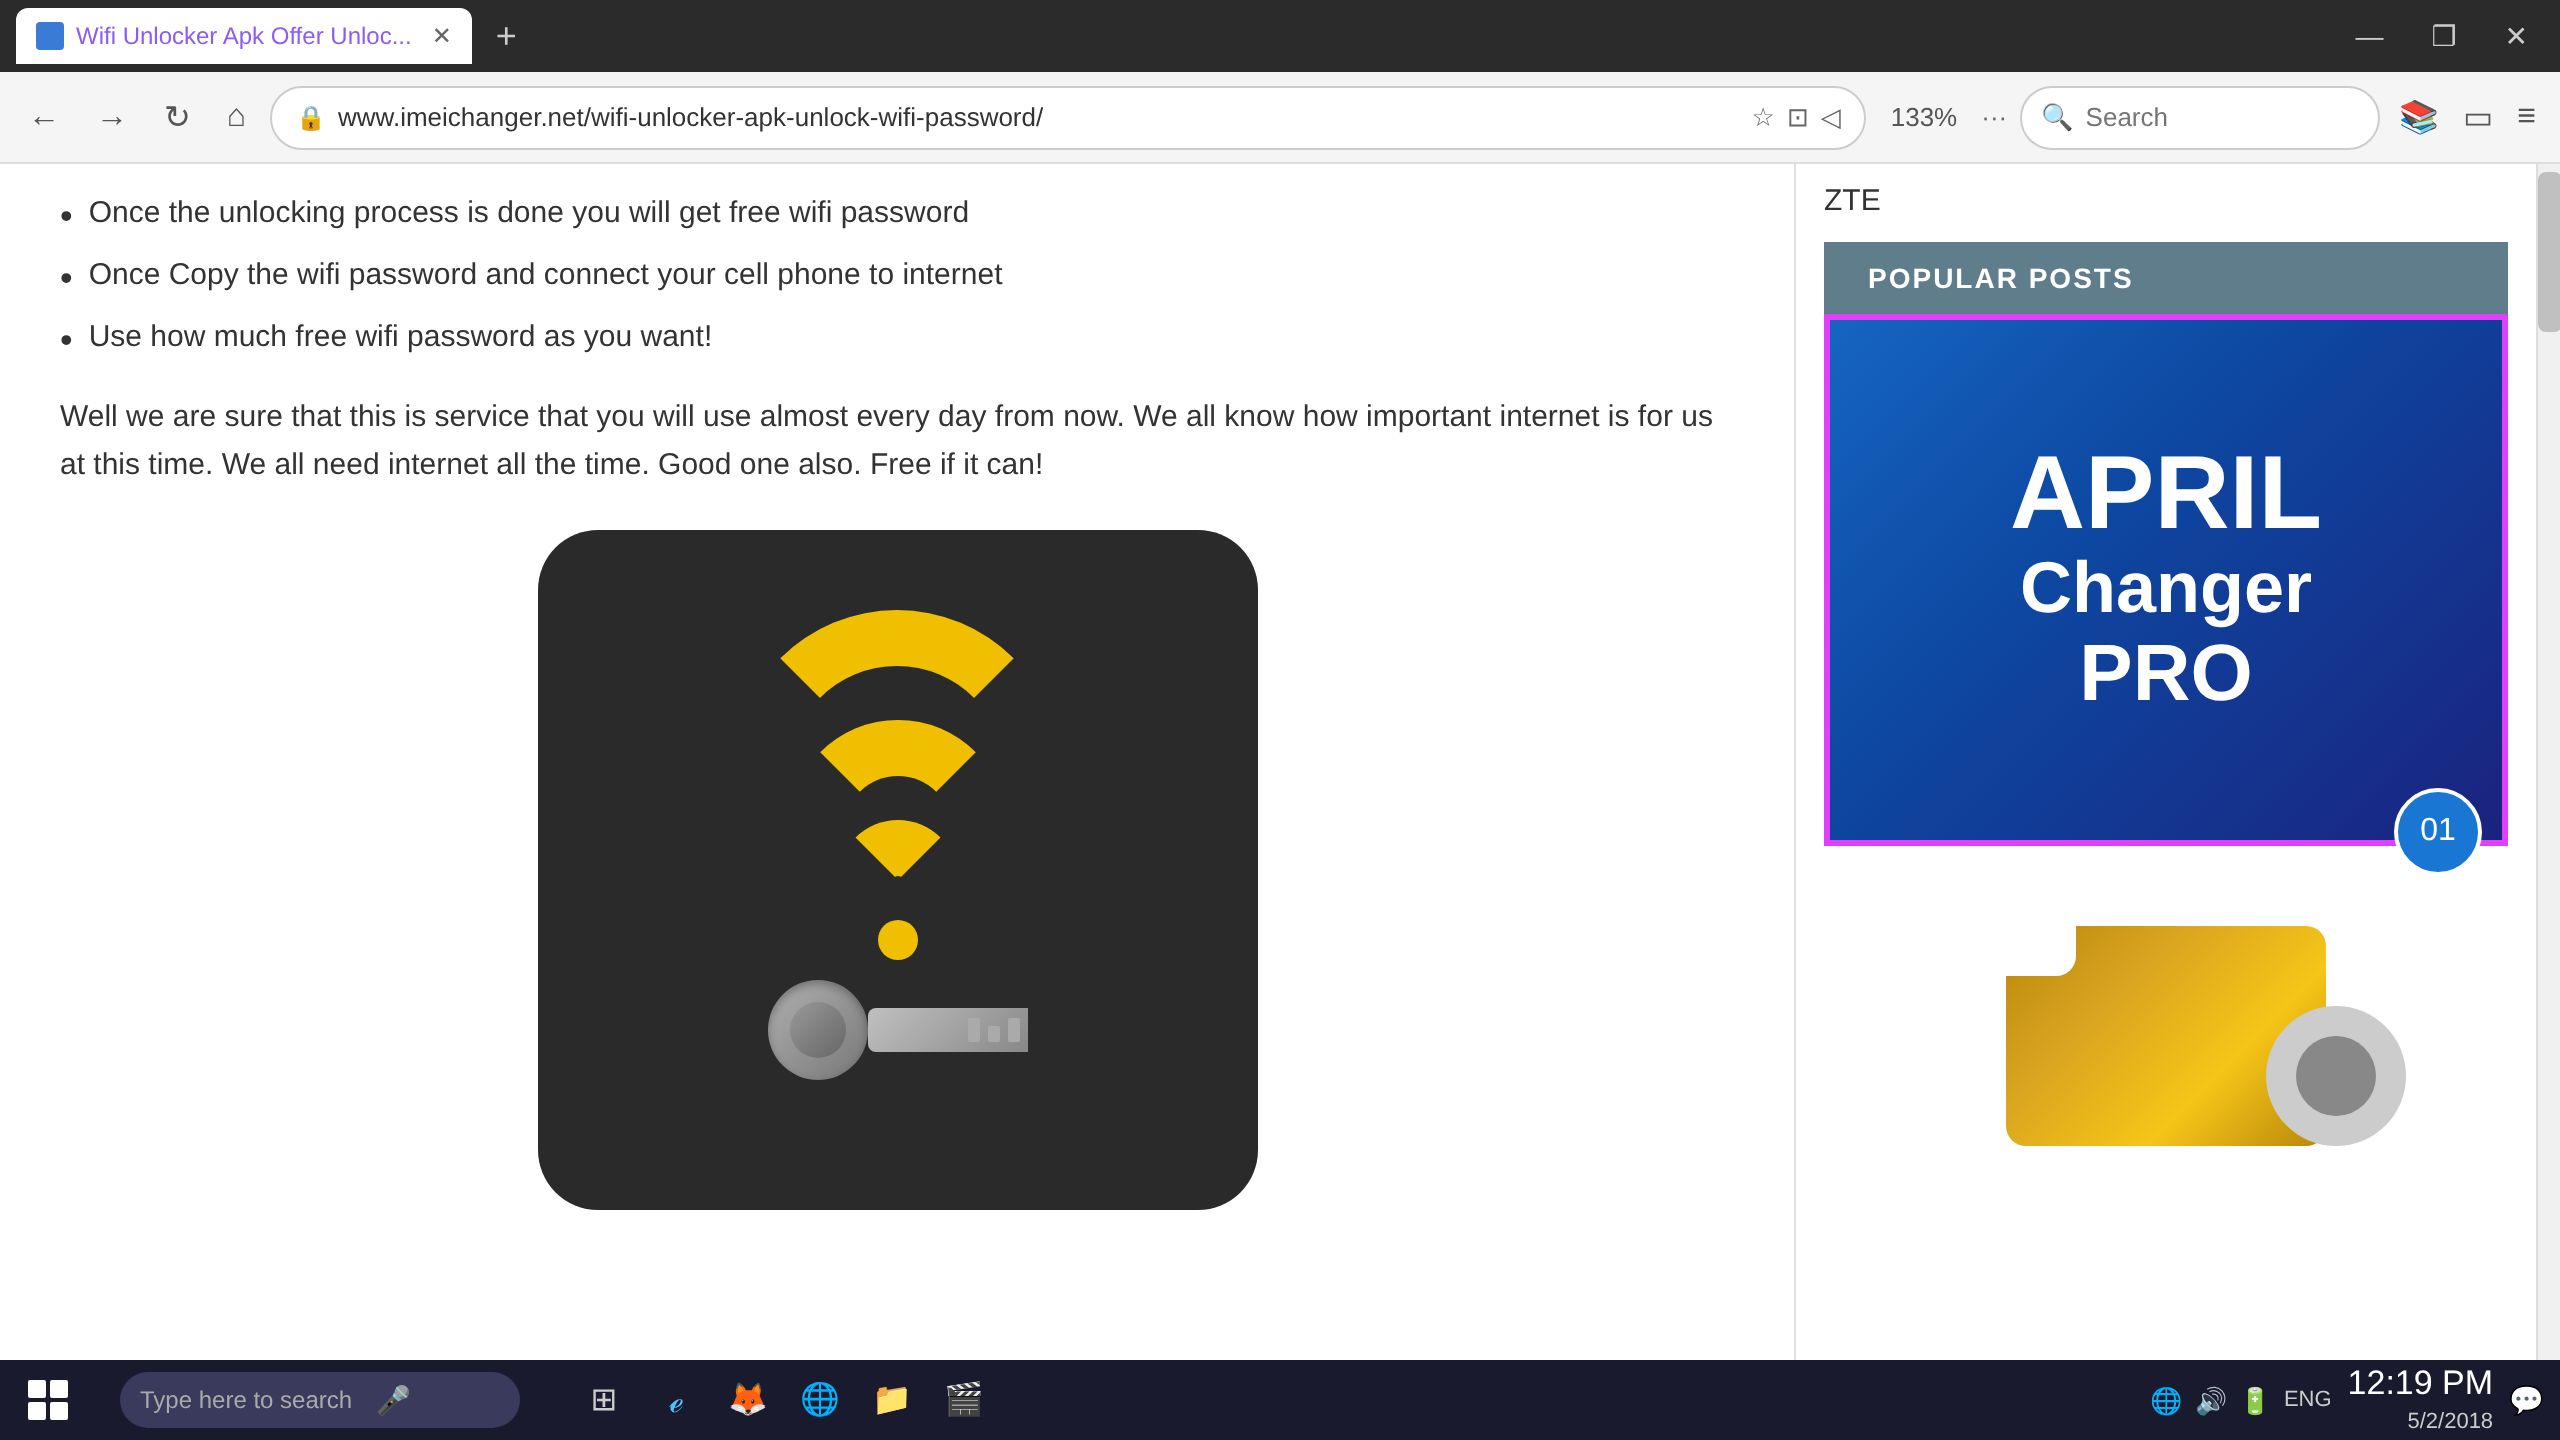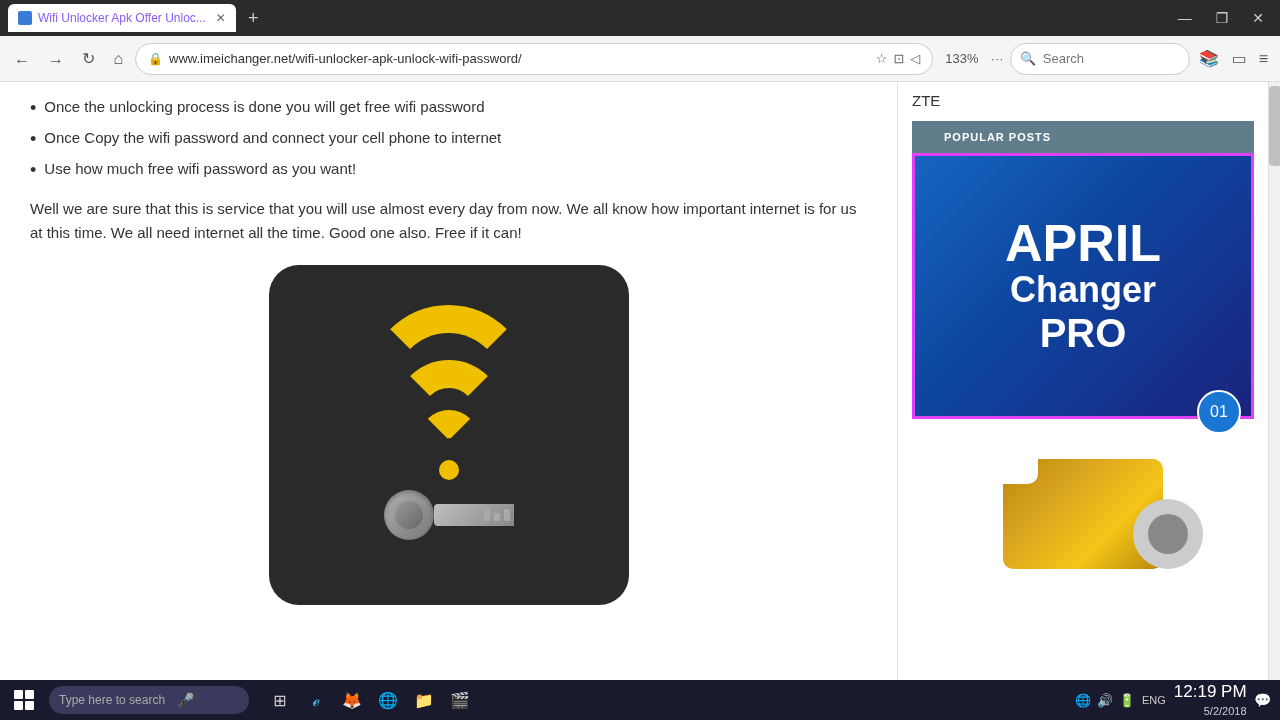--- a/index.html
+++ b/index.html
@@ -253,24 +253,24 @@
       overflow-y: hidden;
     }
     .sidebar-zte {
       font-size: 15px;
       color: #333;
       margin-bottom: 12px;
     }
     .popular-posts-header {
       background: #607d8b;
       color: #fff;
-      font-size: 11px;
+      font-size: 14px;
       font-weight: bold;
       letter-spacing: 1px;
-      padding: 10px 32px;
+      padding: 10px 22px;
       margin-bottom: 0;
     }
     .imei-card {
       position: relative;
       border: 3px solid #e040fb;
       cursor: pointer;
     }
     .imei-card-bg {
       background: linear-gradient(135deg, #1565c0 0%, #0d47a1 40%, #1a237e 100%);
       padding: 20px;
@@ -355,21 +355,21 @@
     .taskbar {
       position: fixed;
       bottom: 0;
       left: 0;
       width: 1280px;
       height: 40px;
       background: #1a1a2e;
       display: flex;
       align-items: center;
       padding: 0 8px;
-      gap: 9px;
+      gap: 20px;
       z-index: 100;
     }
     .taskbar-start {
       width: 32px;
       height: 32px;
       display: flex;
       align-items: center;
       justify-content: center;
       cursor: pointer;
     }

